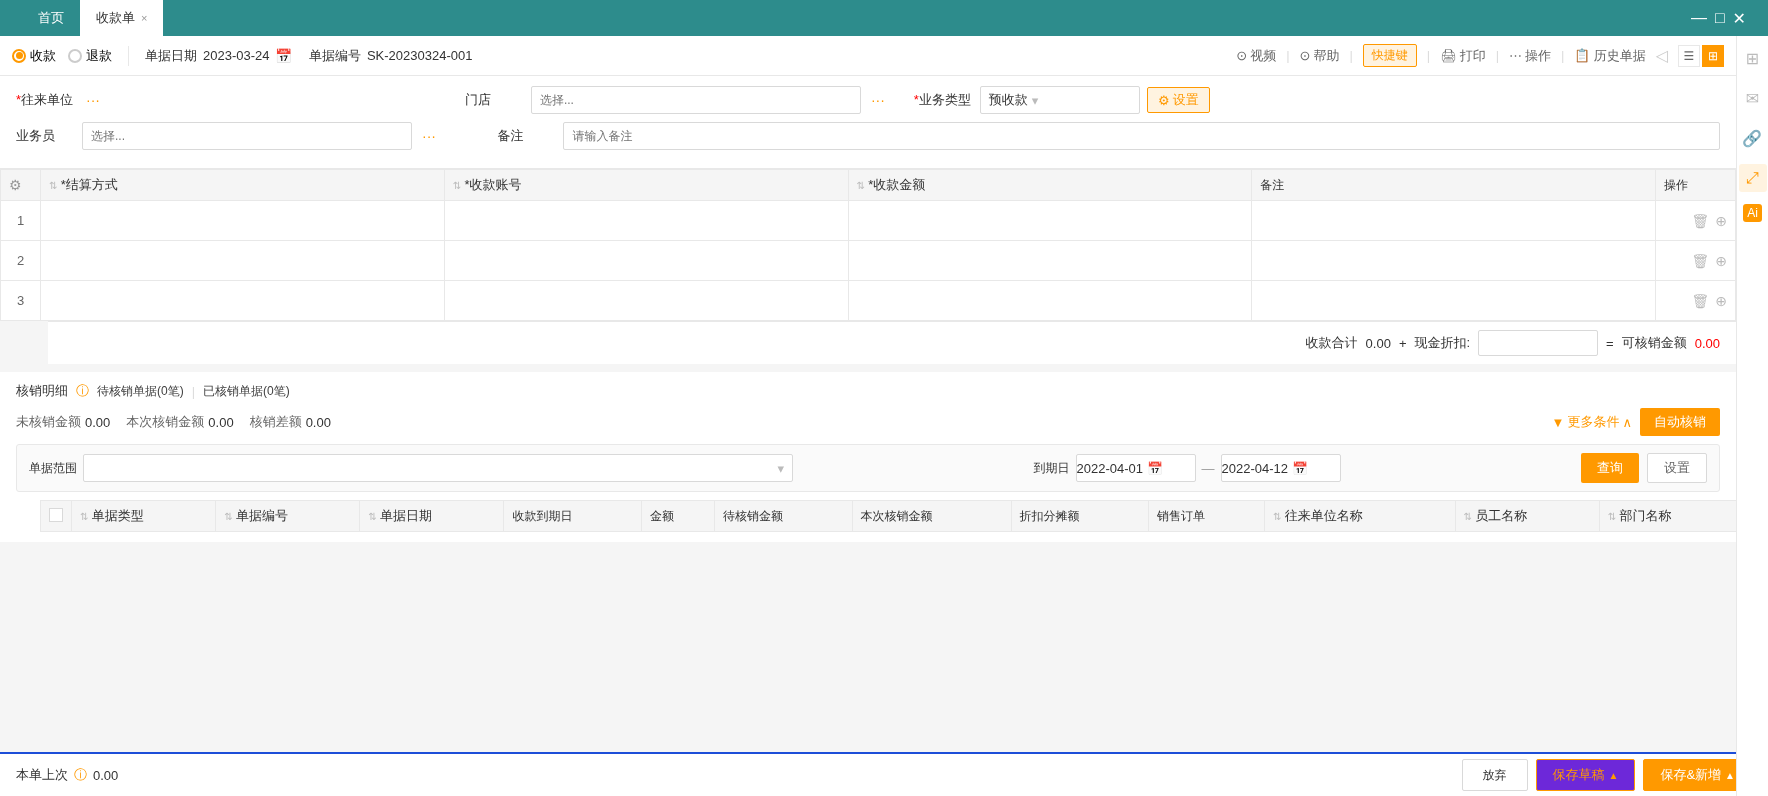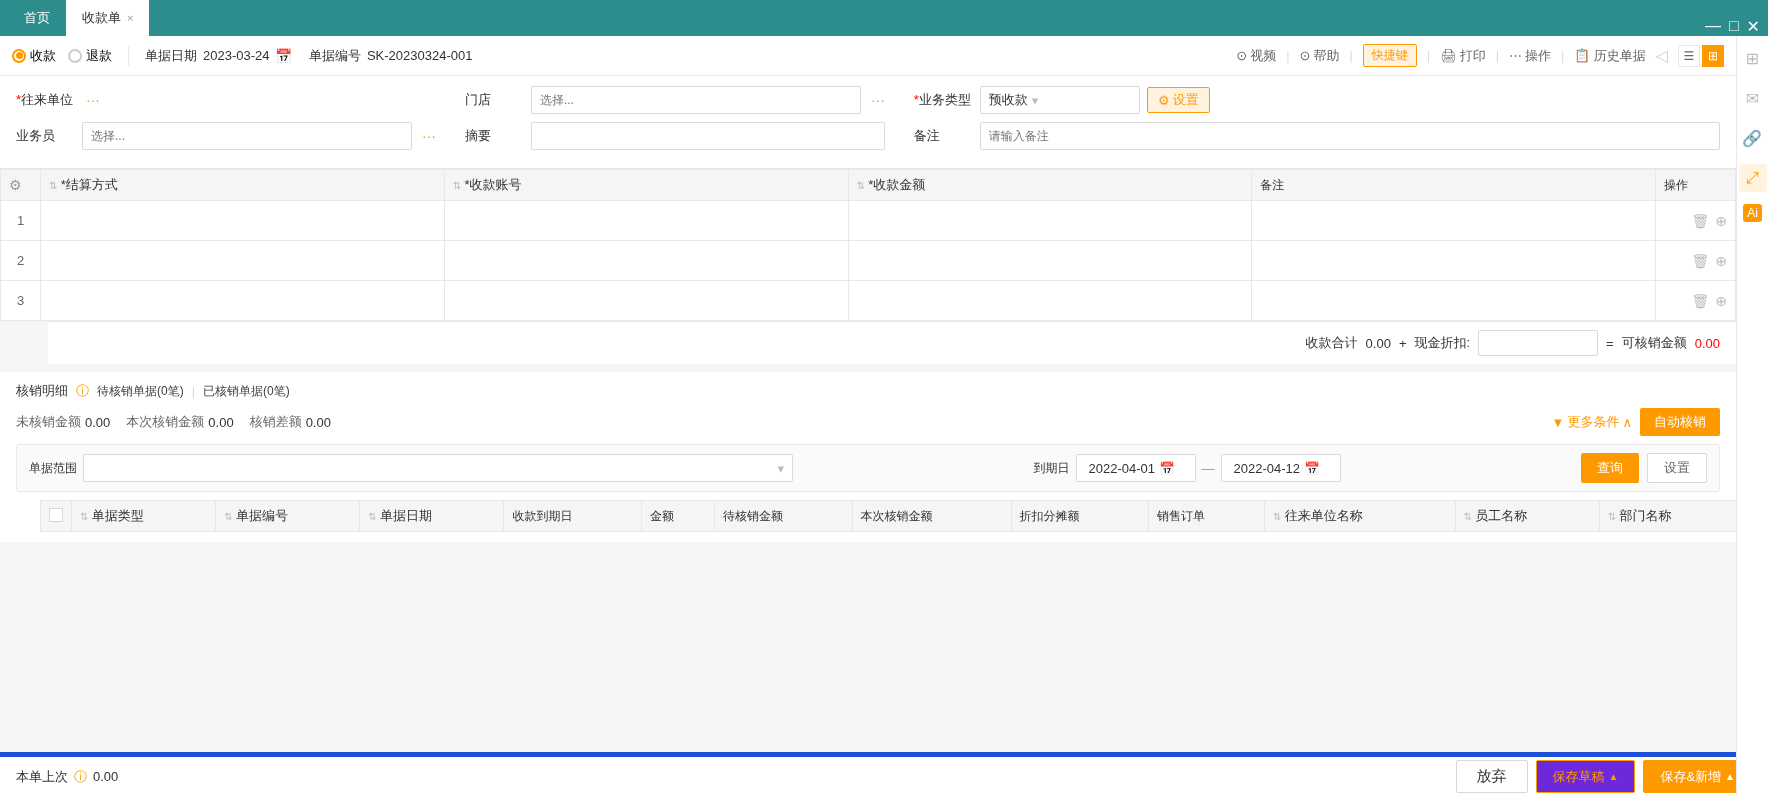--- a/index.html
+++ b/index.html
@@ -1,20 +1,20 @@
 <!DOCTYPE html>
 <html><head>
   <meta charset="utf-8">
   <style>
     * { box-sizing: border-box; margin: 0; padding: 0; font-family: 'Microsoft YaHei', Arial, sans-serif; font-size: 13px; }
     body { background: #f5f5f5; width: 1768px; height: 796px; overflow: hidden; }
 
     
     .tab-bar {
-      display: flex; align-items: flex-end; background: #2d8c8c; height: 36px; padding: 0 8px;
+      display: flex; align-items: center; background: #2d8c8c; height: 36px; padding: 0 22px;
     }
     .tab-home {
       color: #fff; padding: 0 16px; height: 36px; line-height: 36px; cursor: pointer; font-size: 13px;
     }
     .tab-active {
       background: #fff; color: #333; padding: 0 16px; height: 36px; line-height: 36px; display: flex; align-items: center; gap: 6px; cursor: pointer; font-size: 13px;
     }
     .tab-close { color: #999; font-size: 11px; cursor: pointer; }
     .tab-bar-right { margin-left: auto; display: flex; gap: 8px; }
     .tab-bar-right span { color: #fff; font-size: 16px; cursor: pointer; }
@@ -109,40 +109,40 @@
 
     
     .filter-row {
       border: 1px solid #e8e8e8; border-radius: 3px; padding: 8px 12px; margin-bottom: 8px; display: flex; align-items: center; gap: 12px; background: #fafafa;
     }
     .filter-field { display: flex; align-items: center; gap: 6px; flex: 1; justify-content: center; }
     .filter-label { color: #333; font-size: 12px; white-space: nowrap; }
     .filter-select {
       flex: 1; height: 28px; border: 1px solid #d9d9d9; border-radius: 2px; padding: 0 8px; background: #fff; color: #333; font-size: 12px; display: flex; align-items: center; justify-content: space-between; cursor: pointer; min-width: 200px;
     }
-    .filter-date { height: 28px; border: 1px solid #d9d9d9; border-radius: 2px; padding: 0 12px; background: #fff; color: #333; font-size: 12px; display: flex; align-items: center; gap: 4px; cursor: pointer; width: 120px; }
+    .filter-date { height: 28px; border: 1px solid #d9d9d9; border-radius: 2px; padding: 0 0; background: #fff; color: #333; font-size: 12px; display: flex; align-items: center; gap: 4px; cursor: pointer; width: 120px; }
     .date-dash { color: #999; }
     .query-btn { background: #f90; color: #fff; border: none; padding: 5px 16px; border-radius: 2px; cursor: pointer; font-size: 13px; }
     .set-btn { background: #fff; color: #666; border: 1px solid #d9d9d9; padding: 5px 16px; border-radius: 2px; cursor: pointer; font-size: 13px; }
 
     
     .bottom-table { width: 100%; border-collapse: collapse; margin-top: 4px; margin-left: 24px; }
     .bottom-table th {
       background: #f5f5f5; border: 1px solid #e8e8e8; padding: 6px 8px; font-weight: normal; color: #333; font-size: 12px; text-align: left; white-space: nowrap;
     }
     .bottom-table th .sort-icon { color: #bbb; font-size: 10px; }
 
     
     .footer {
-      position: fixed; bottom: 0; left: 0; right: 0; background: #fff; border-top: 5px solid #1d4ed8;
+      position: fixed; bottom: 0; left: 0; right: 0; background: #fff; border-top: 2px solid #1d4ed8;
       height: 44px; display: flex; align-items: center; padding: 0 16px; gap: 8px;
     }
     .footer-left { display: flex; align-items: center; gap: 6px; color: #333; font-size: 13px; }
     .footer-right { margin-left: auto; display: flex; gap: 8px; }
-    .btn-abandon { background: #fff; border: 1px solid #d9d9d9; color: #333; padding: 6px 20px; border-radius: 2px; cursor: pointer; font-size: 15px; }
+    .btn-abandon { background: #fff; border: 1px solid #d9d9d9; color: #333; padding: 6px 20px; border-radius: 2px; cursor: pointer; font-size: 12px; }
     .btn-save-draft { background: #6d28d9; border: 1px solid #f90; color: #f90; padding: 6px 16px; border-radius: 2px; cursor: pointer; font-size: 13px; display: flex; align-items: center; gap: 4px; }
     .btn-save-new { background: #f90; border: 1px solid #f90; color: #fff; padding: 6px 16px; border-radius: 2px; cursor: pointer; font-size: 13px; display: flex; align-items: center; gap: 4px; }
     .chevron-down { font-size: 10px; }
 
     
     .right-sidebar {
       position: fixed; right: 0; top: 36px; bottom: 0; width: 32px; background: #fff; border-left: 1px solid #e8e8e8;
       display: flex; flex-direction: column; align-items: center; padding: 8px 0; gap: 12px;
     }
     .sidebar-icon { color: #bbb; cursor: pointer; font-size: 16px; display: flex; align-items: center; justify-content: center; width: 28px; height: 28px; }
@@ -253,24 +253,20 @@
     </div>
     <div class="form-row">
       
       <div class="form-field" style="max-width:420px">
         <span class="form-field-label">业务员</span>
         <input class="form-input" type="text" placeholder="选择..." style="">
         <span class="more-btn">···</span>
       </div>
       &nbsp;&nbsp;&nbsp;&nbsp;&nbsp;&nbsp;&nbsp;&nbsp;
       
-      <div class="form-field" style="max-width:420px">
-        <span class="form-field-label">摘要</span>
-        <input class="form-input" type="text" style="">
-      </div>
       &nbsp;&nbsp;&nbsp;&nbsp;&nbsp;&nbsp;&nbsp;&nbsp;
       
       <div class="form-field" style="flex:1">
         <span class="form-field-label">备注</span>
         <input class="form-input" type="text" style="flex: 1 1 0%;" placeholder="请输入备注">
       </div>
     </div>
   </div>
 
   <div class="table-area">

